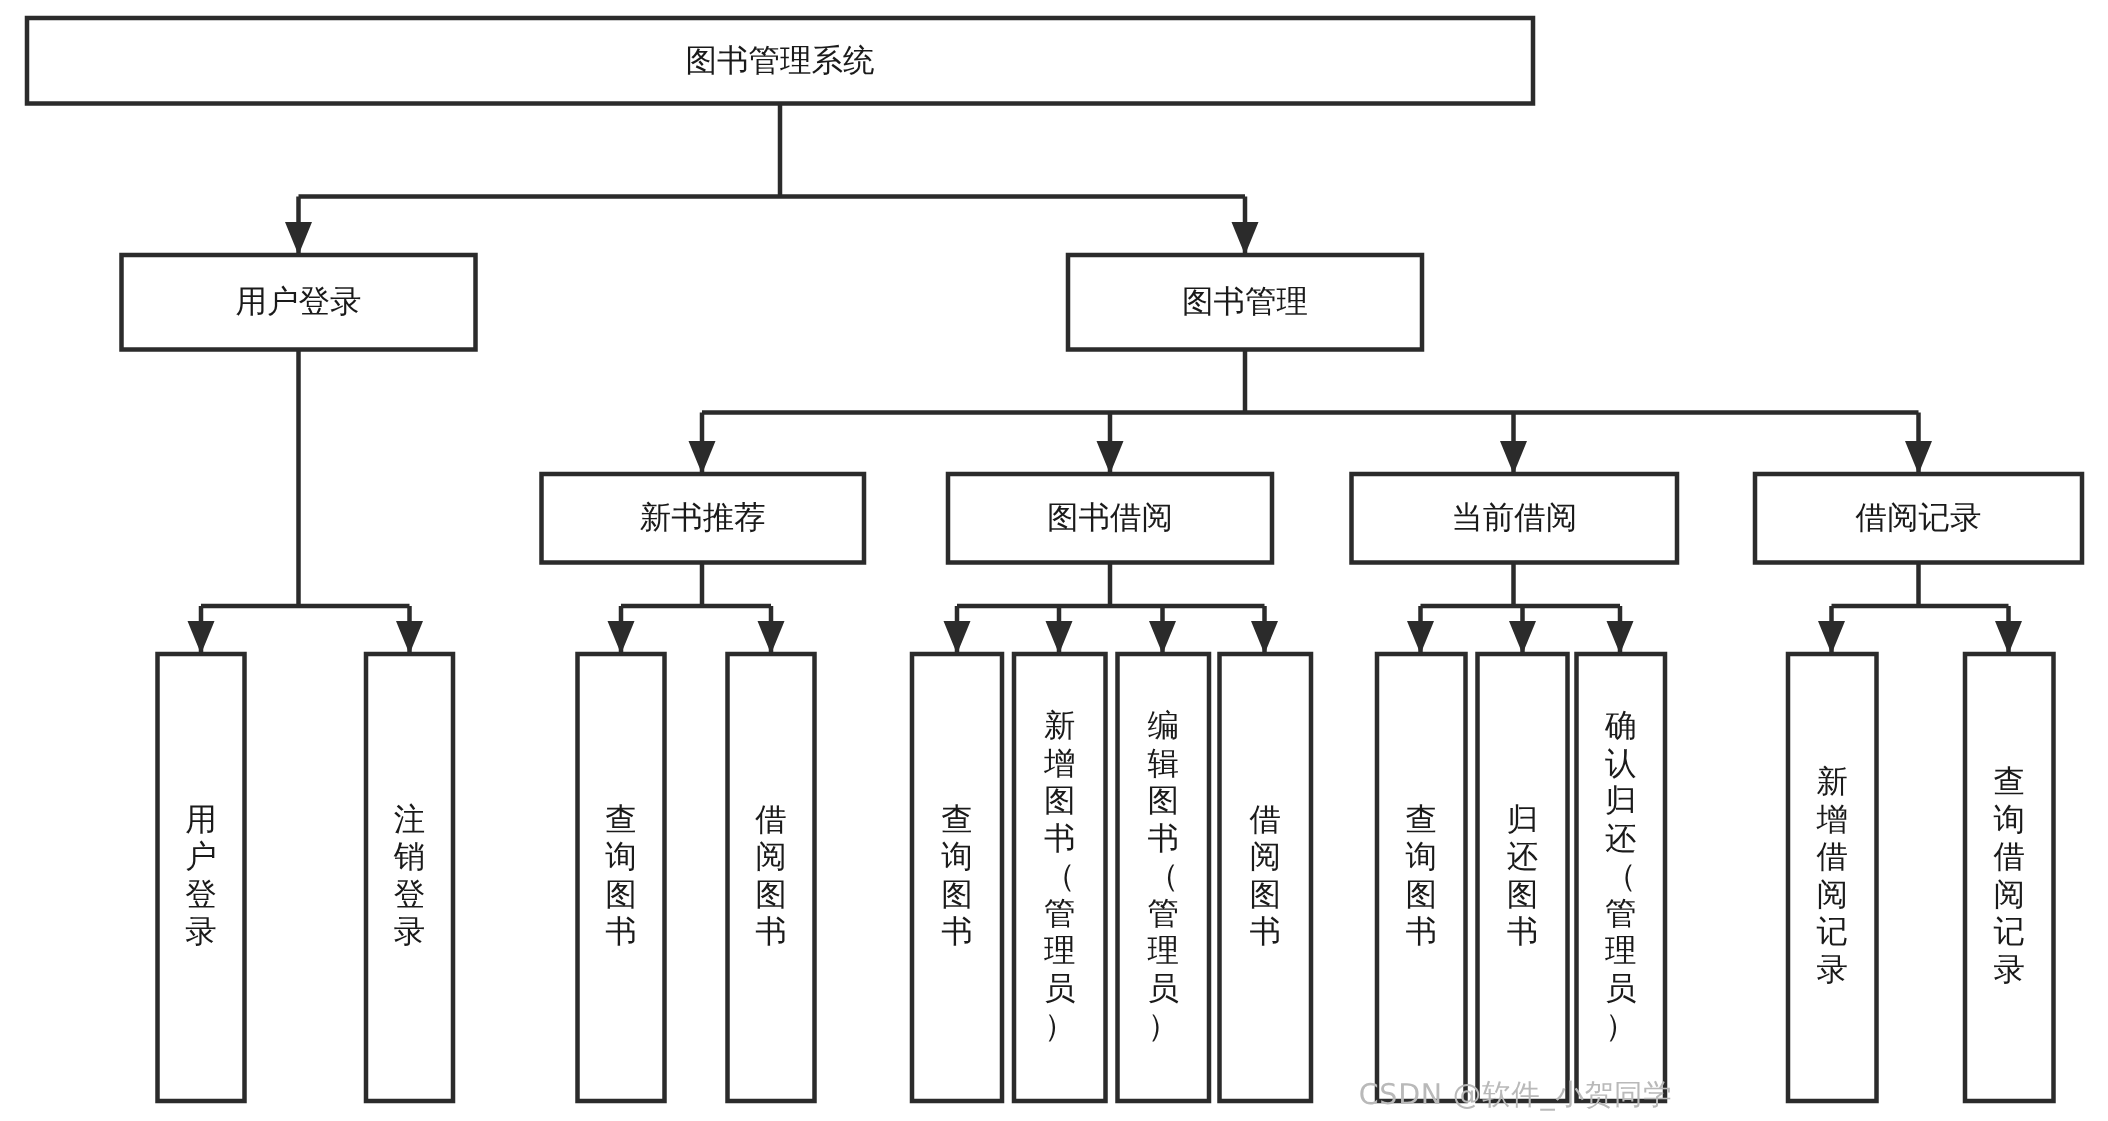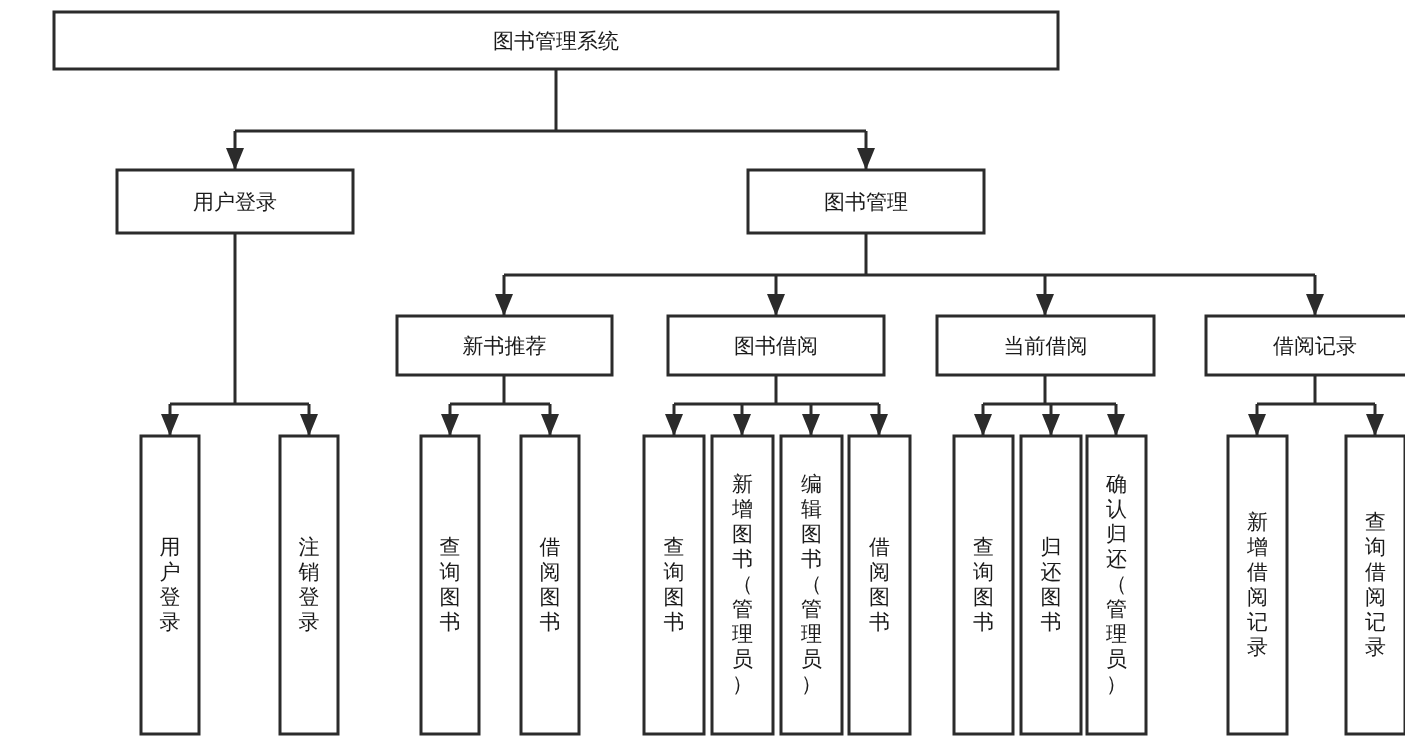--- a/index.html
+++ b/index.html
@@ -12,21 +12,20 @@
     width: 1405px;
     height: 747px;
     font-family: "DejaVu Sans", "Liberation Sans", sans-serif;
     overflow: hidden;
     position: relative;
   }
   #diagram-root {
     position: relative;
     width: 1123px;
     height: 747px;
-    padding-left: 36px;
   }
   svg.diagram-canvas {
     display: block;
     width: 1405px;
     height: 747px;
   }
   .node-box {
     fill: #ffffff;
     stroke: #2b2b2b;
     stroke-width: 3;
@@ -218,13 +217,14 @@
         <g>
           <rect x="1192" y="436" width="59" height="298" class="node-box"></rect>
           <text x="1221.5" class="node-label-vertical"><tspan x="1221.5" y="522.5" dominant-baseline="middle">新</tspan><tspan x="1221.5" y="547.5" dominant-baseline="middle">增</tspan><tspan x="1221.5" y="572.5" dominant-baseline="middle">借</tspan><tspan x="1221.5" y="597.5" dominant-baseline="middle">阅</tspan><tspan x="1221.5" y="622.5" dominant-baseline="middle">记</tspan><tspan x="1221.5" y="647.5" dominant-baseline="middle">录</tspan></text>
         </g>
         <g>
           <rect x="1310" y="436" width="59" height="298" class="node-box"></rect>
           <text x="1339.5" class="node-label-vertical"><tspan x="1339.5" y="522.5" dominant-baseline="middle">查</tspan><tspan x="1339.5" y="547.5" dominant-baseline="middle">询</tspan><tspan x="1339.5" y="572.5" dominant-baseline="middle">借</tspan><tspan x="1339.5" y="597.5" dominant-baseline="middle">阅</tspan><tspan x="1339.5" y="622.5" dominant-baseline="middle">记</tspan><tspan x="1339.5" y="647.5" dominant-baseline="middle">录</tspan></text>
         </g>
       </g>
   </svg>
+  <div class="watermark-text">CSDN @软件_小贺同学</div>
 </div>
 
 </body></html>

